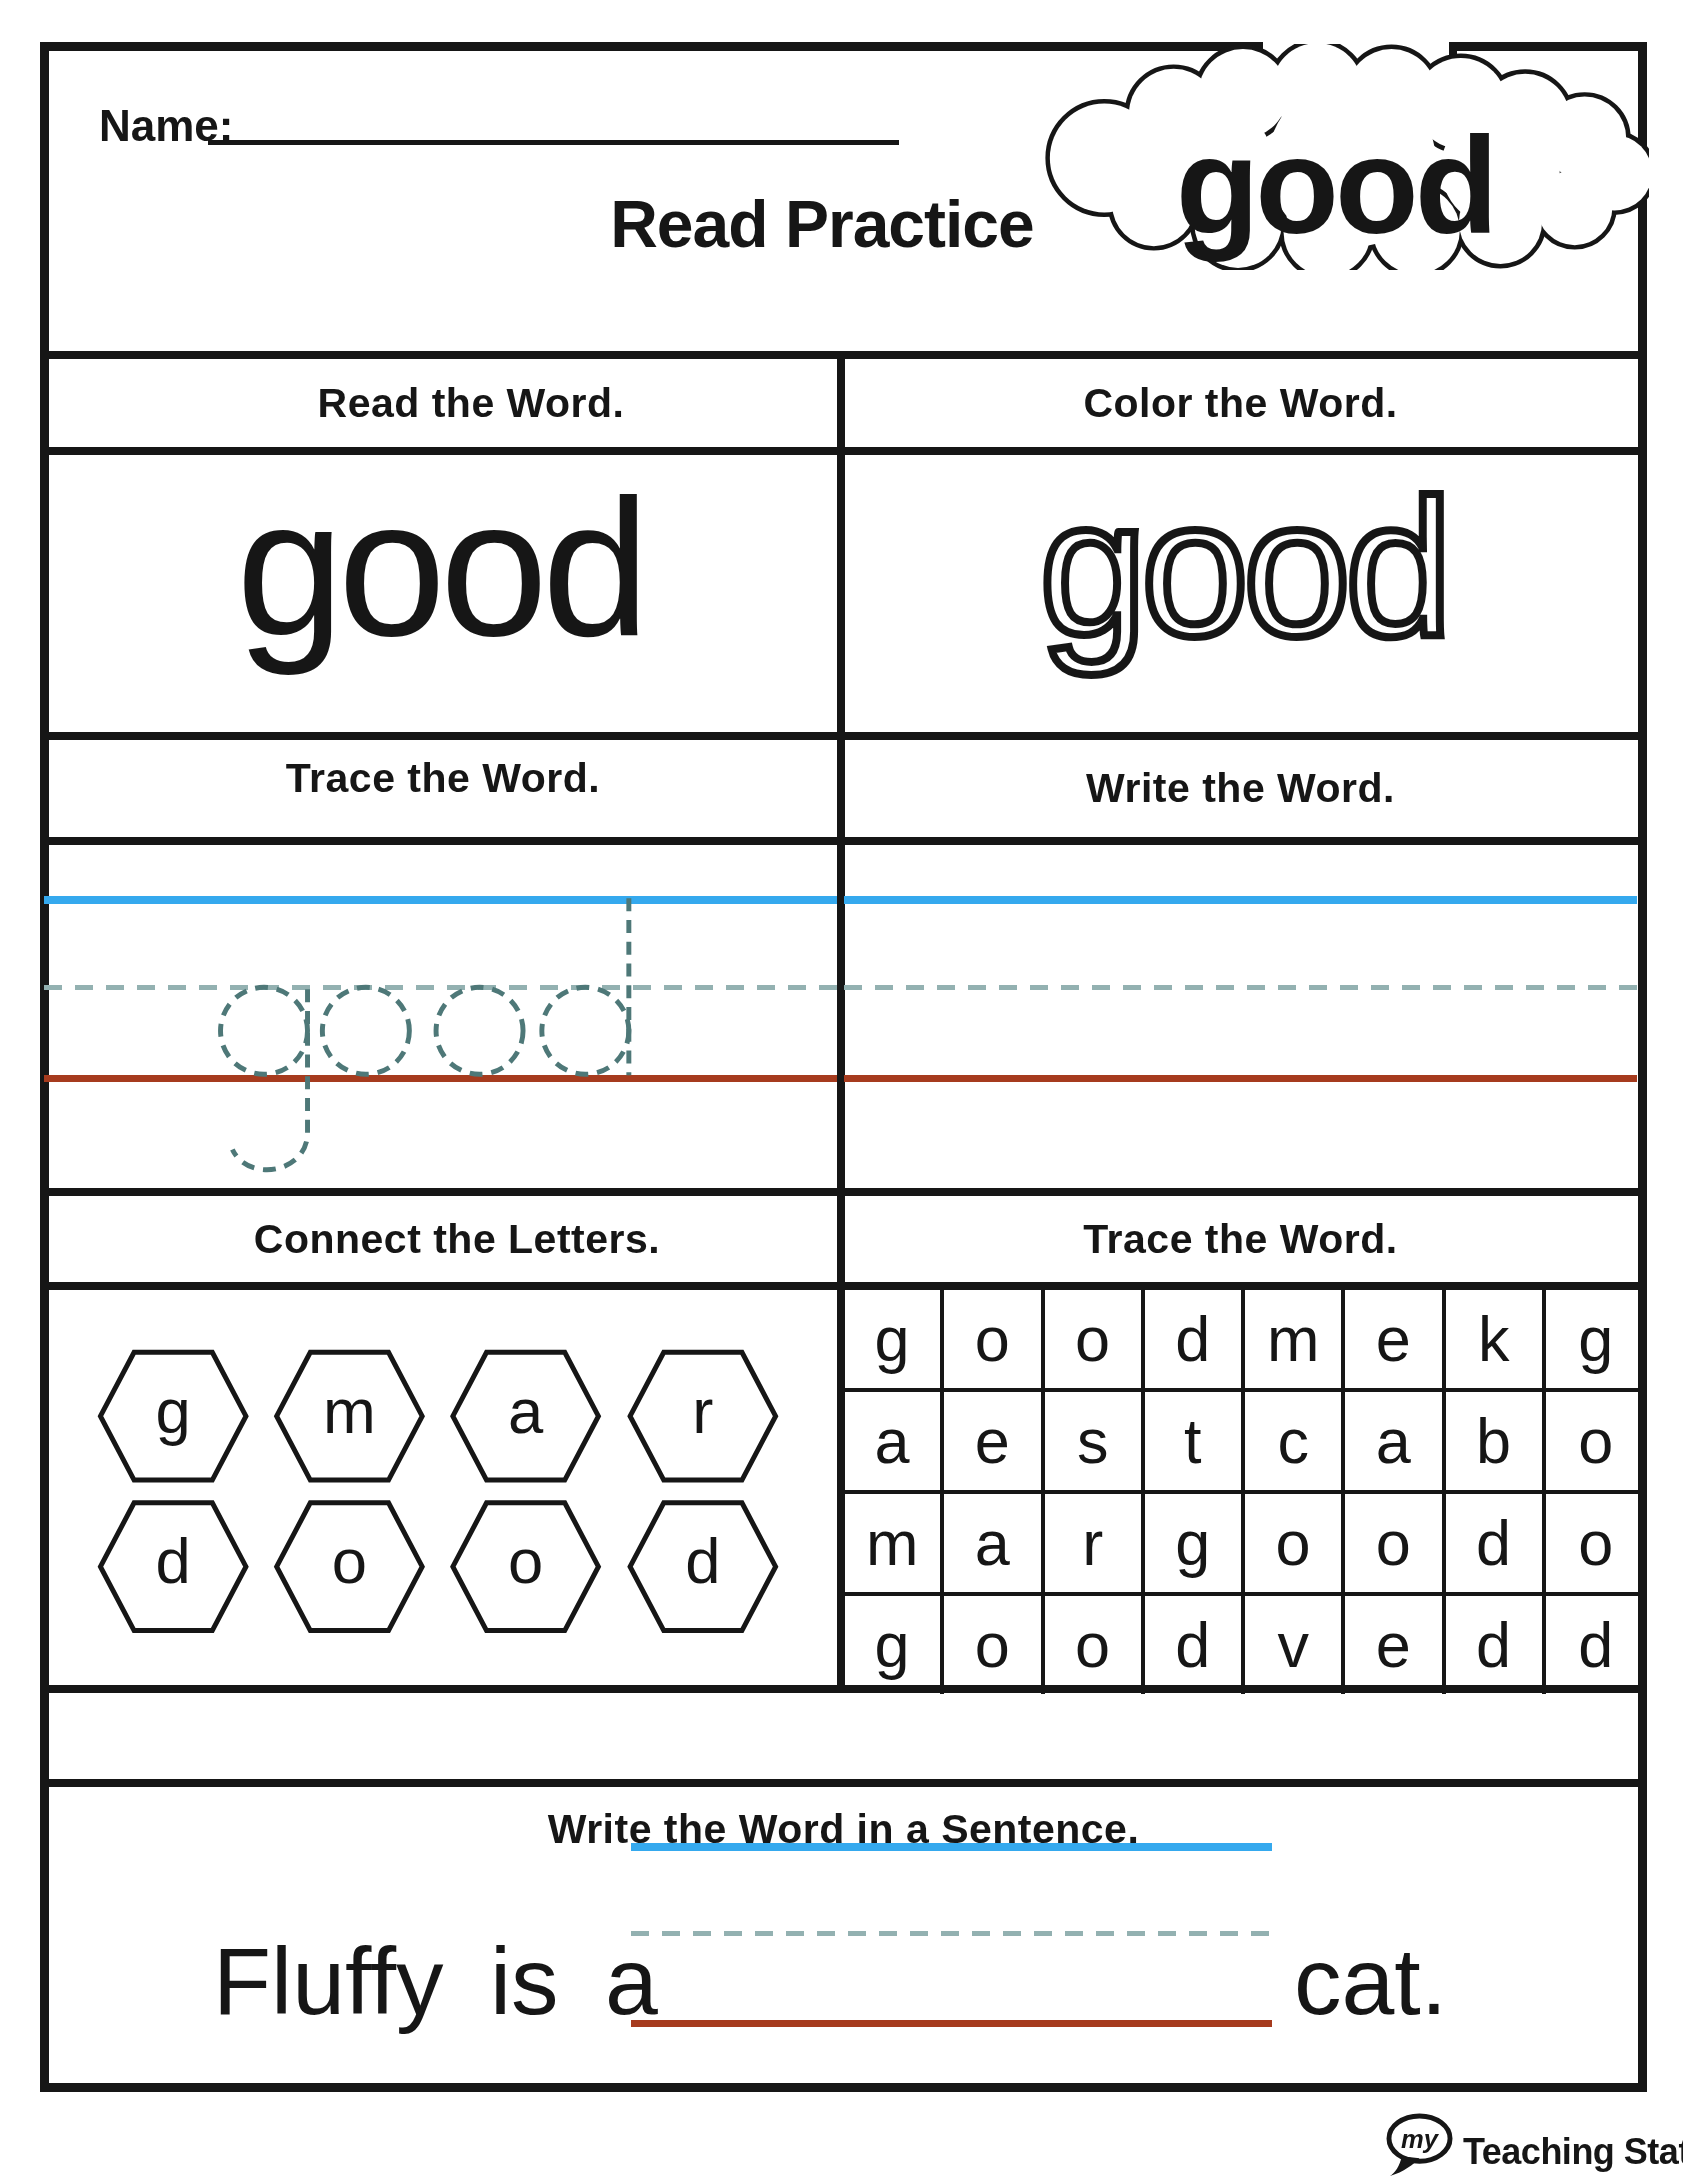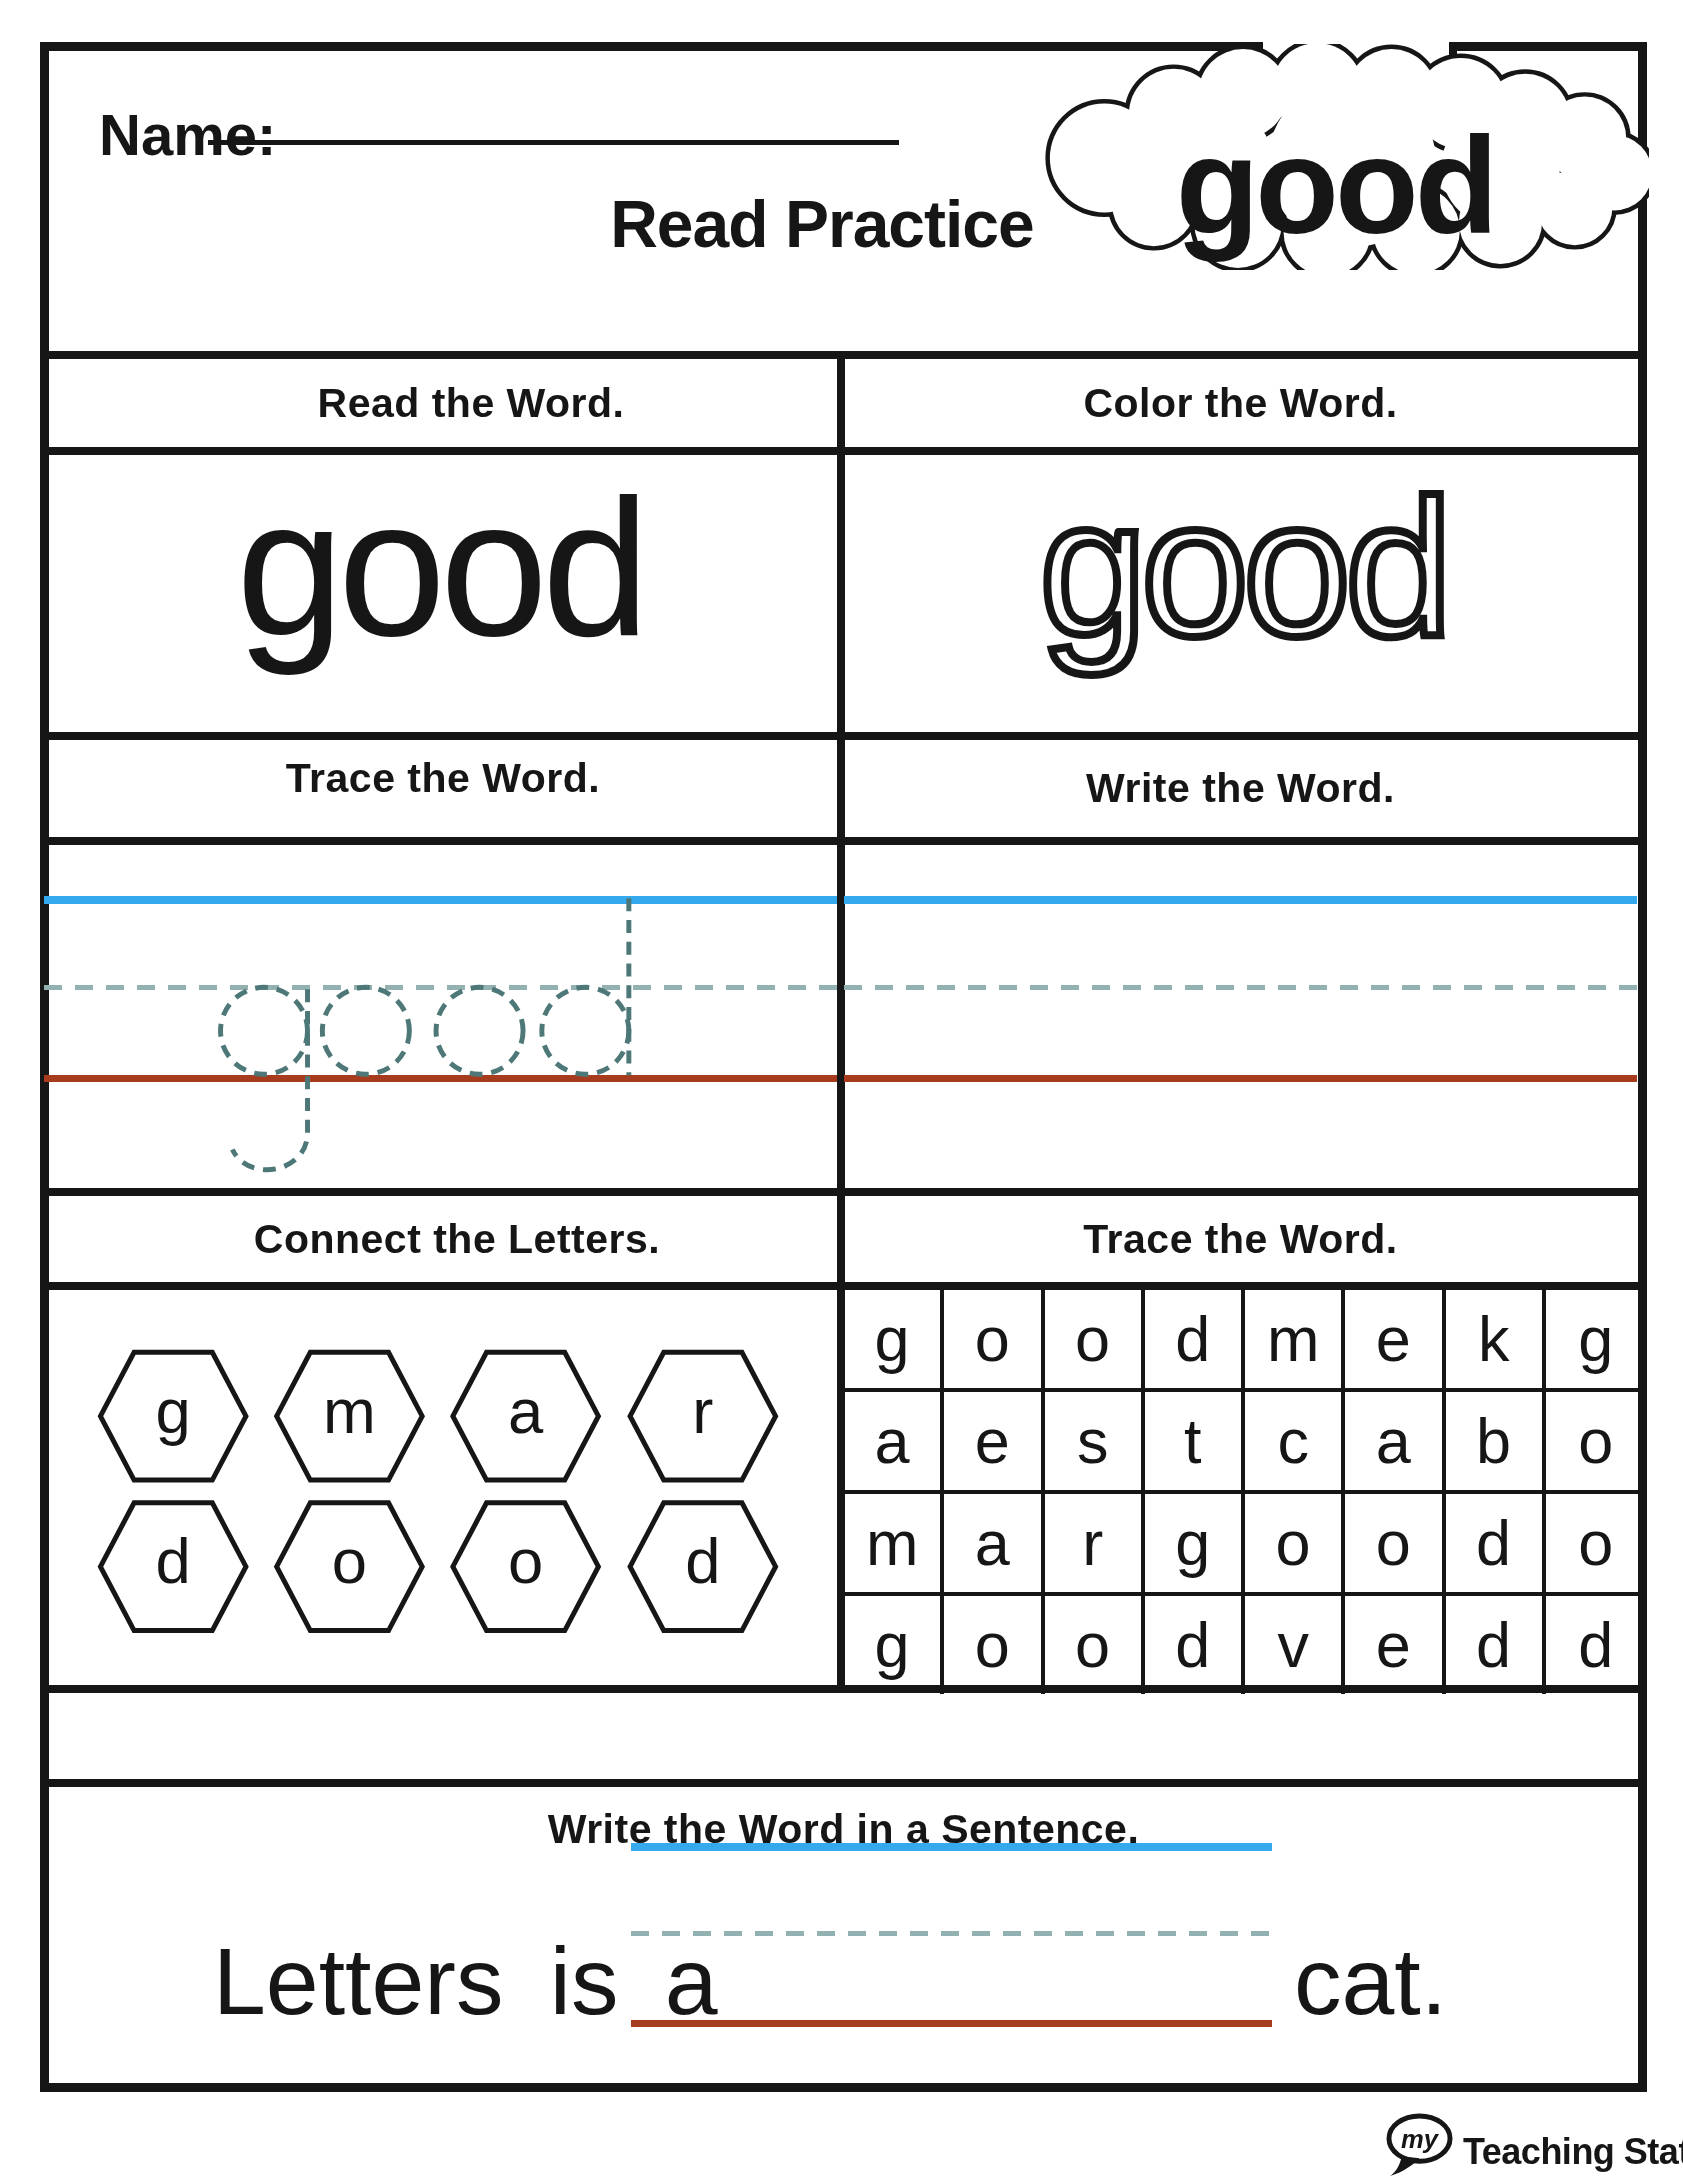--- a/index.html
+++ b/index.html
@@ -23,21 +23,21 @@
     position:absolute;transform:translateX(-50%);line-height:1;
     font-size:194px;font-weight:400;letter-spacing:-6px;white-space:nowrap;
   }
   .outline-word{
     -webkit-text-stroke:8px var(--ink);color:#ffffff;
   }
   .cloud-word{
     position:absolute;transform:translateX(-50%);line-height:1;
     font-size:137px;font-weight:700;letter-spacing:-4px;z-index:3;white-space:nowrap;
   }
-  .name-label{position:absolute;left:99px;top:101px;font-size:58px;font-weight:700;}
+  .name-label{position:absolute;left:99px;top:101px;font-size:44px;font-weight:700;}
   .page-title{
     position:absolute;left:822px;top:186px;transform:translateX(-50%);
     font-size:66px;font-weight:700;white-space:nowrap;letter-spacing:-1px;
   }
   .rule-solid{position:absolute;height:7px;}
   .rule-blue{background:var(--line_blue);height:8px;}
   .rule-red{background:var(--line_red);}
   .rule-dashed{
     position:absolute;height:5px;
     background:repeating-linear-gradient(90deg,var(--line_dash) 0 18px,transparent 18px 31px);
@@ -218,21 +218,21 @@
   <div class="cell">d</div>
   <div class="cell">d</div>
 </div>
 
 <div class="sec-hdr" style="left:49px;top:1786px;width:1589px;height:86px;">Write the Word in a Sentence.</div>
 
 <div class="rule-solid rule-blue" style="left:631px;top:1843px;width:641px;"></div>
 <div class="rule-dashed" style="left:631px;top:1931px;width:641px;"></div>
 <div class="rule-solid rule-red" style="left:631px;top:2020px;width:641px;"></div>
 
-<div class="sentence-text" style="left:213px;top:1934px;">Letters is a</div>
+<div class="sentence-text" style="left:213px;top:1934px;">Fluffy is a</div>
 <div class="sentence-text" style="left:1294px;top:1934px;">cat.</div>
 
 <svg style="position:absolute;left:1382px;top:2113px;" width="77" height="65" viewBox="0 0 78 66">
   <ellipse cx="38" cy="26" rx="31" ry="23" fill="#ffffff" stroke="#161616" stroke-width="5"></ellipse>
   <path d="M20,44 C18,54 13,61 8,64 C22,60 32,52 38,46 Z" fill="#161616"></path>
   <text x="38" y="36" font-size="26" font-weight="700" font-style="italic" text-anchor="middle" fill="#161616">my</text>
 </svg>
 <div class="brand-text">Teaching Station</div>
 
 

